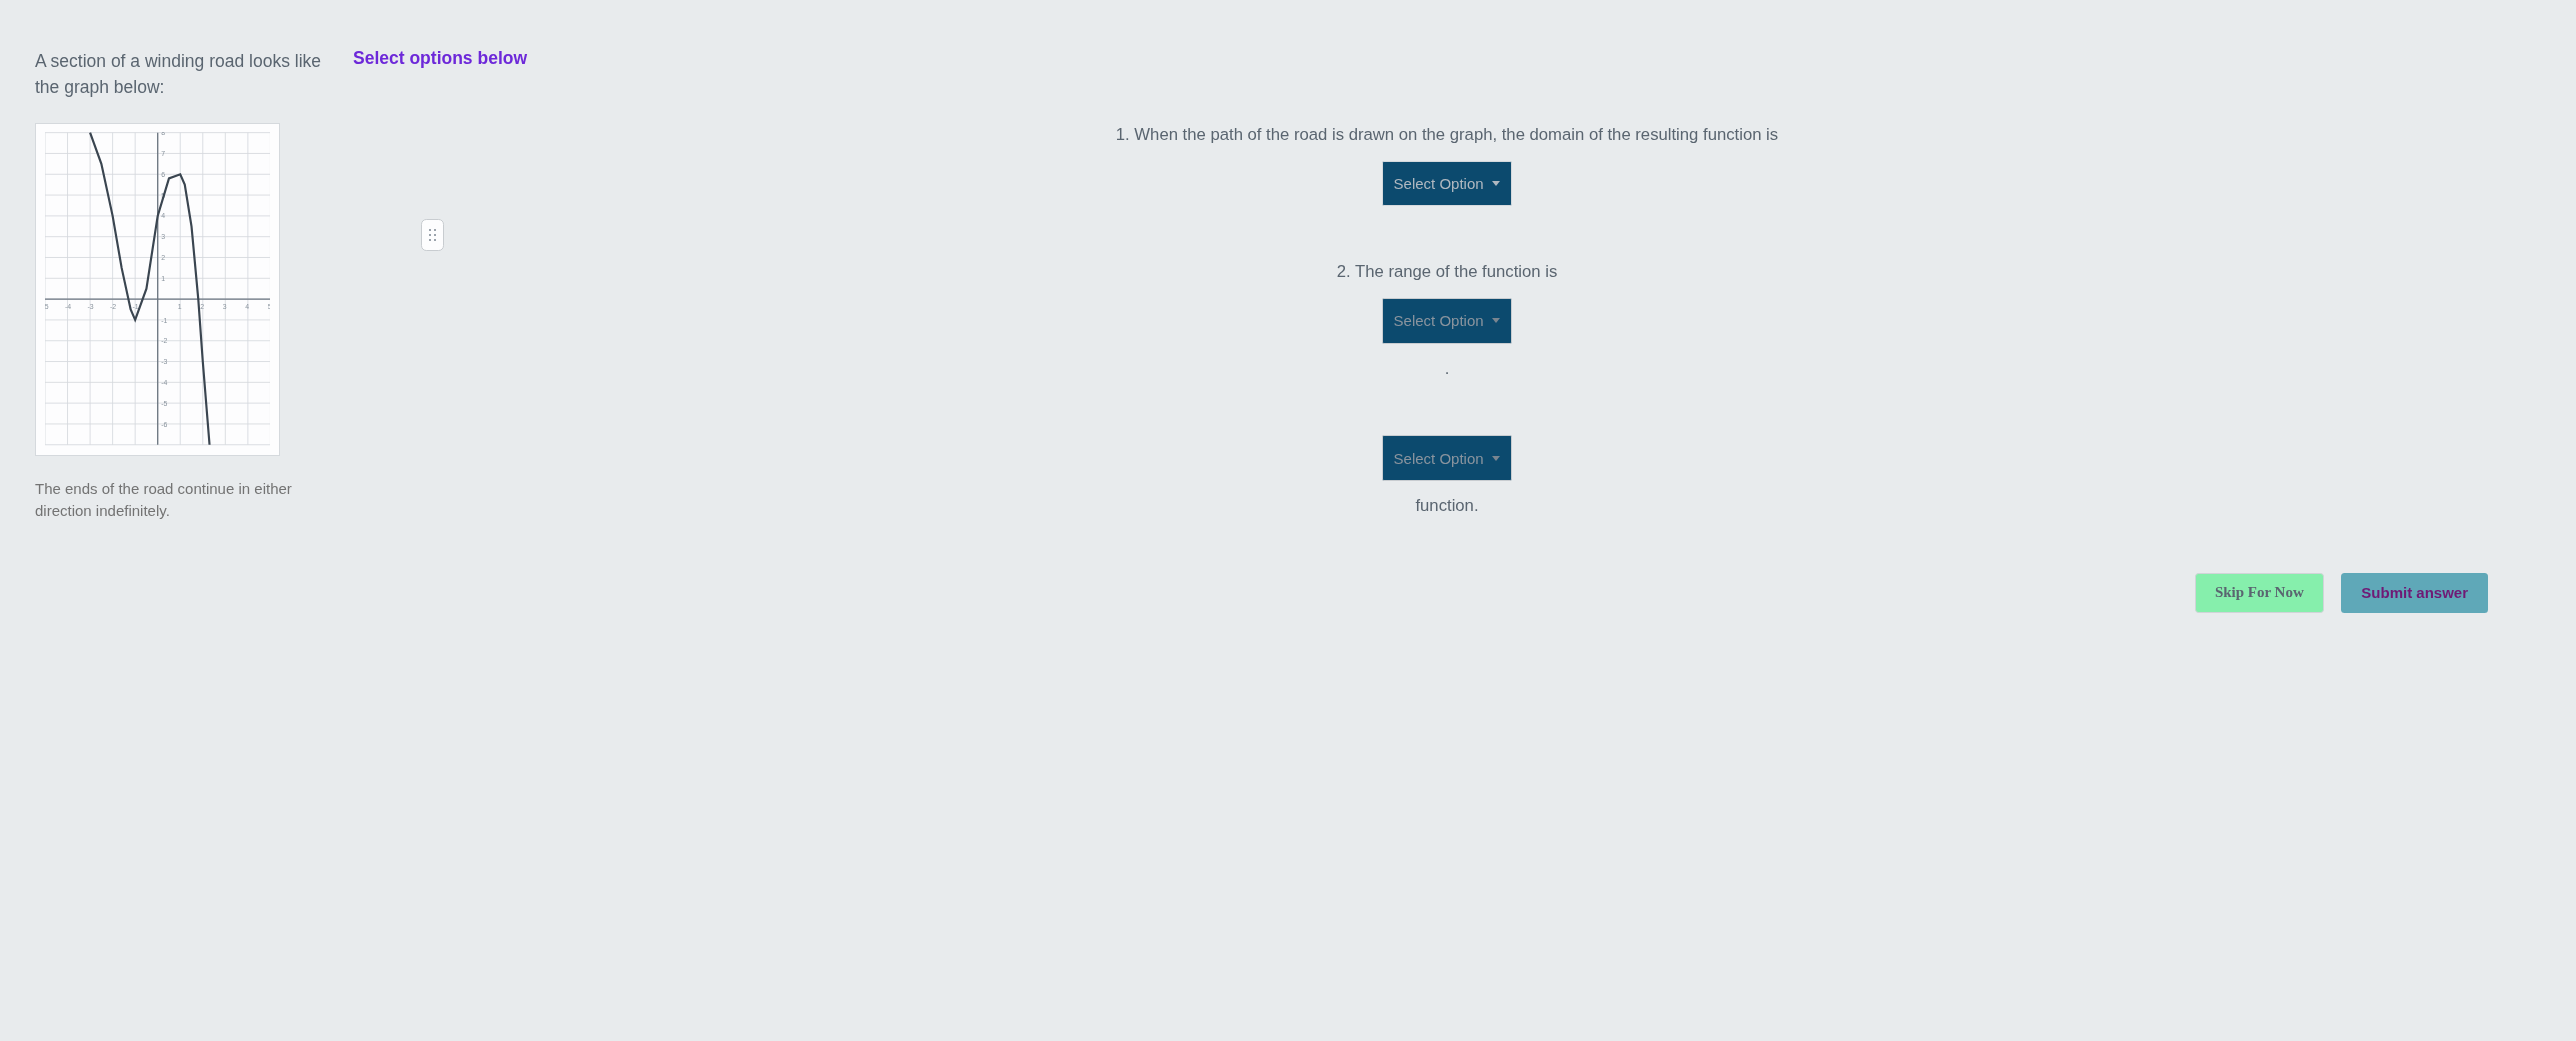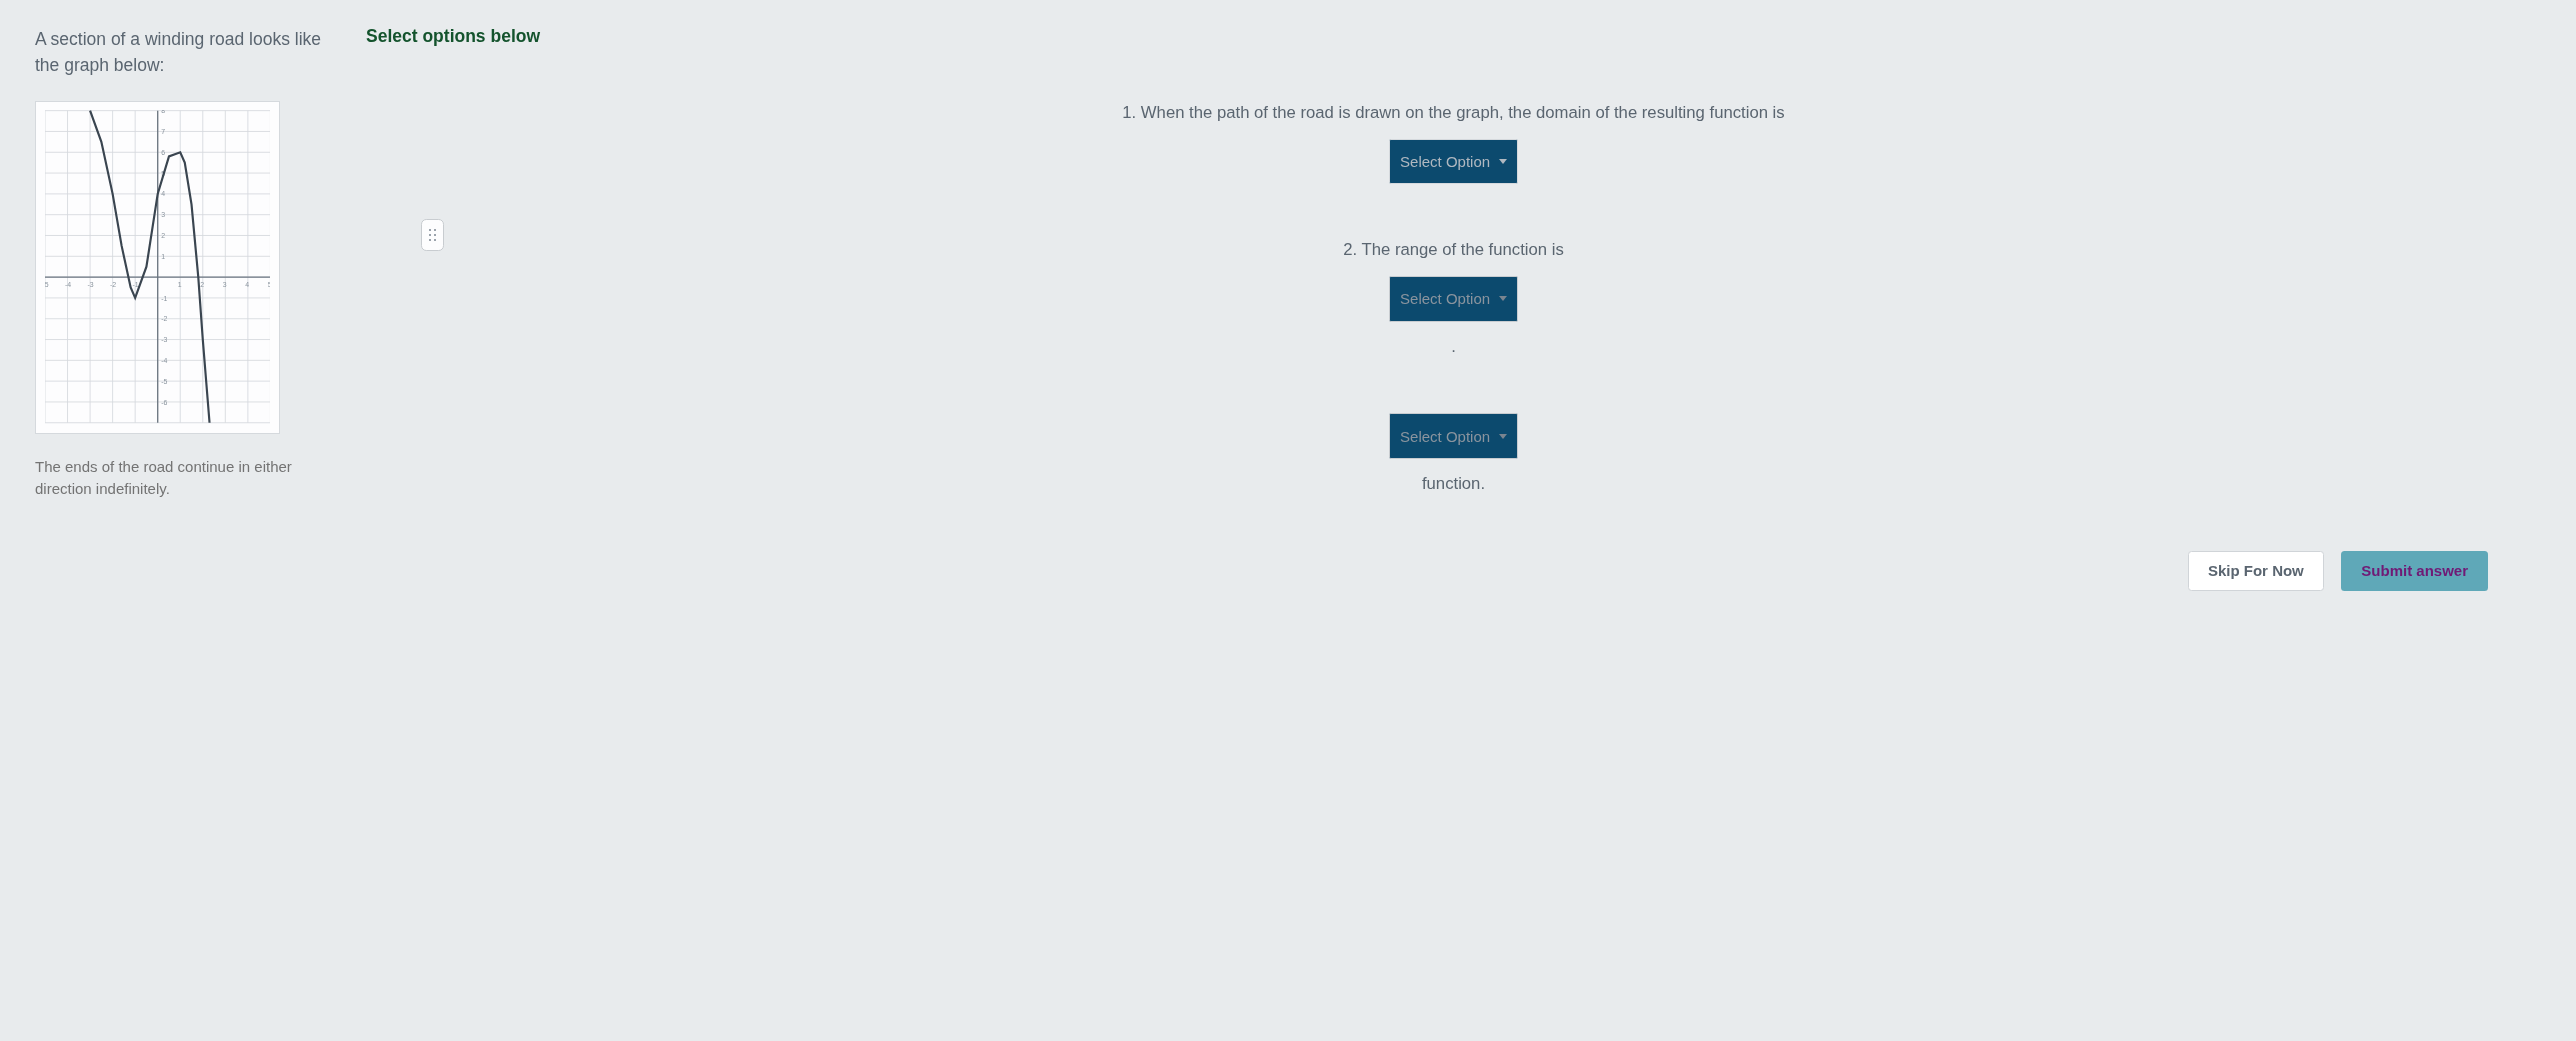--- a/index.html
+++ b/index.html
@@ -4,22 +4,23 @@
 <style>
   * { box-sizing: border-box; margin: 0; padding: 0; }
   body {
     font-family: "Segoe UI", Arial, sans-serif;
     background: #e8ebed;
     padding: 26px 35px;
     color: #4a5560;
   }
   .container {
     display: flex;
-    gap: 42px;
+    gap: 29px;
     align-items: flex-start;
+    margin-top: 22px;
   }
   .left-col {
     width: 289px;
     flex-shrink: 0;
   }
   .right-col {
     flex: 1;
     padding-top: 0;
   }
   .intro-text {
@@ -39,21 +40,21 @@
   }
   .graph-svg { width: 100%; height: 100%; }
   .footer-text {
     font-size: 15px;
     color: #737373;
     line-height: 1.5;
   }
   .heading {
     font-size: 17.5px;
     font-weight: 600;
-    color: #14532d;
+    color: #6d28d9;
     margin-bottom: 48px;
   }
   .question {
     font-size: 16.7px;
     color: #5a6570;
     margin-bottom: 48px;
     line-height: 2.2;
     display: flex;
     align-items: center;
     flex-wrap: wrap;
@@ -89,23 +90,24 @@
   }
   .btn {
     padding: 10.5px 19px;
     font-size: 15px;
     border-radius: 3.5px;
     border: 0.9px solid transparent;
     cursor: pointer;
     font-weight: 600;
   }
   .btn-skip {
-    background: #ffffff;
+    background: #86efac;
     border-color: #d0d4d8;
     color: #5a6570;
+    font-family: Liberation Serif, serif;
   }
   .btn-submit {
     background: #5fa8b8;
     color: #701a75;
   }
   .drag-handle {
     position: absolute;
     left: 421px;
     top: 219px;
     width: 23px;

